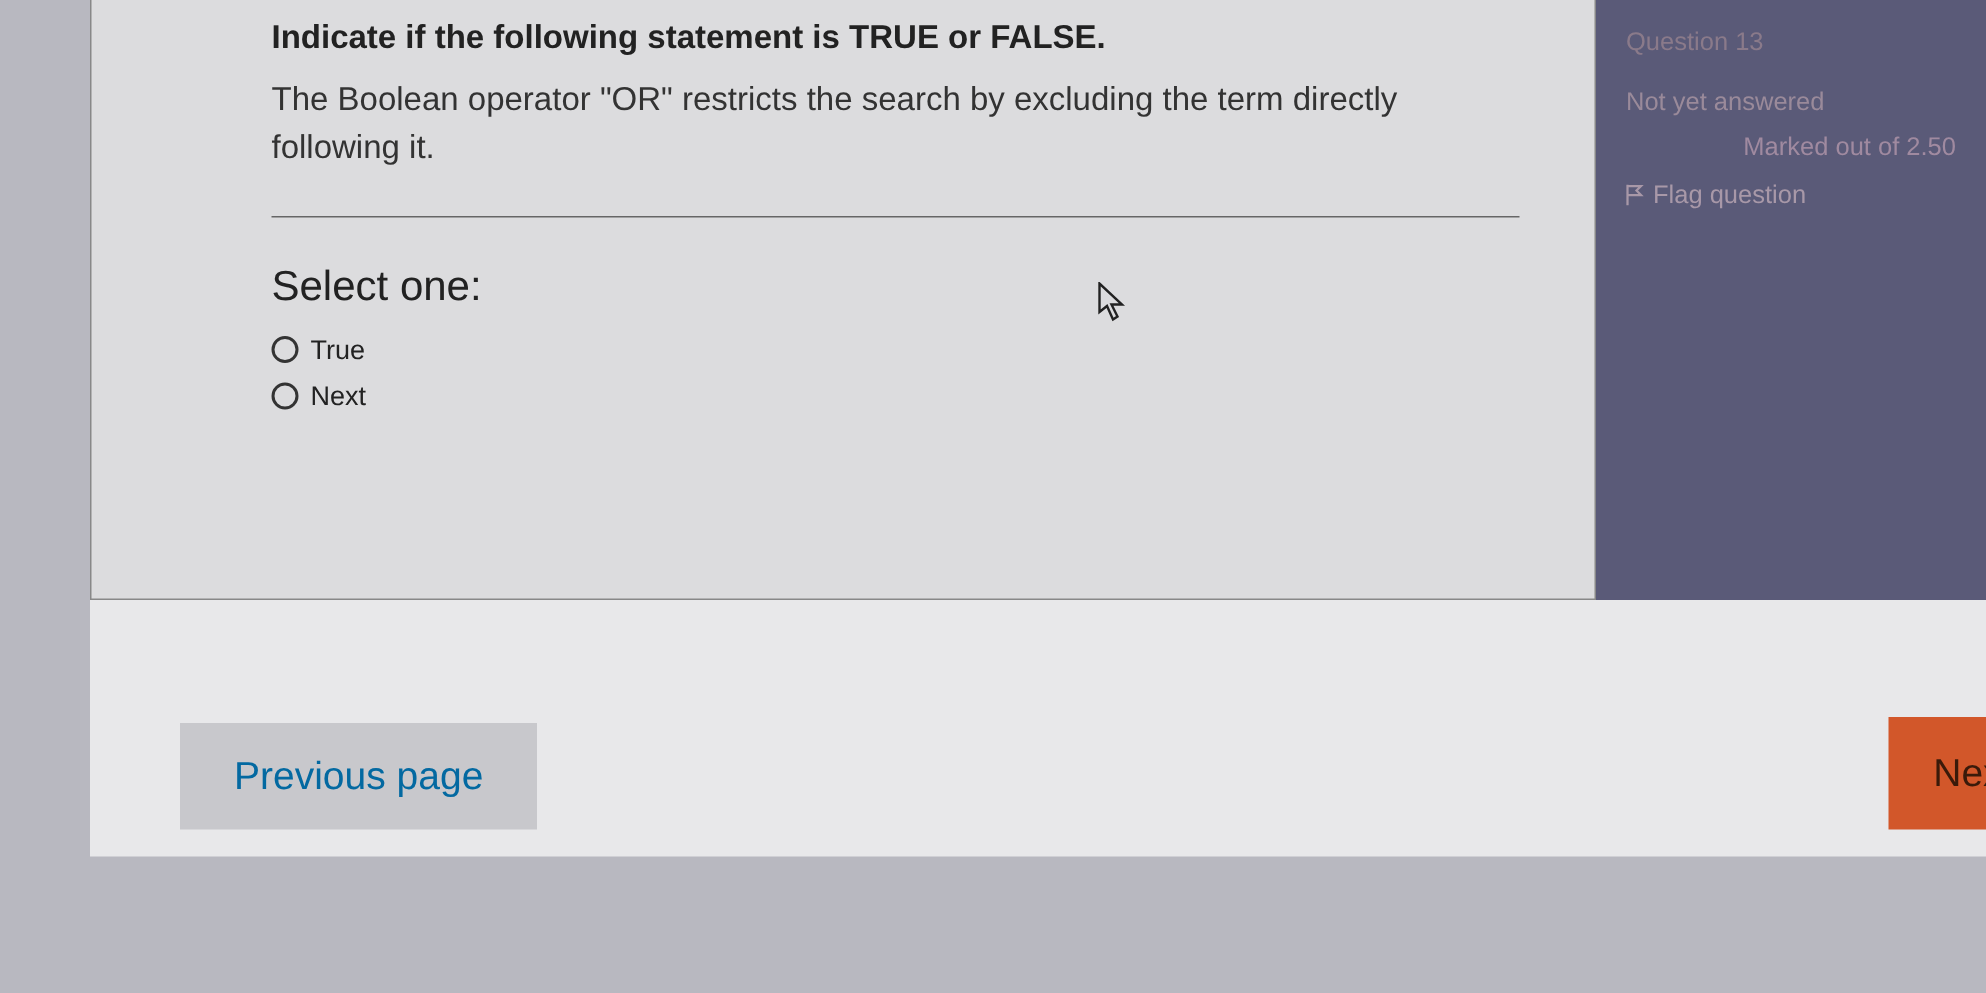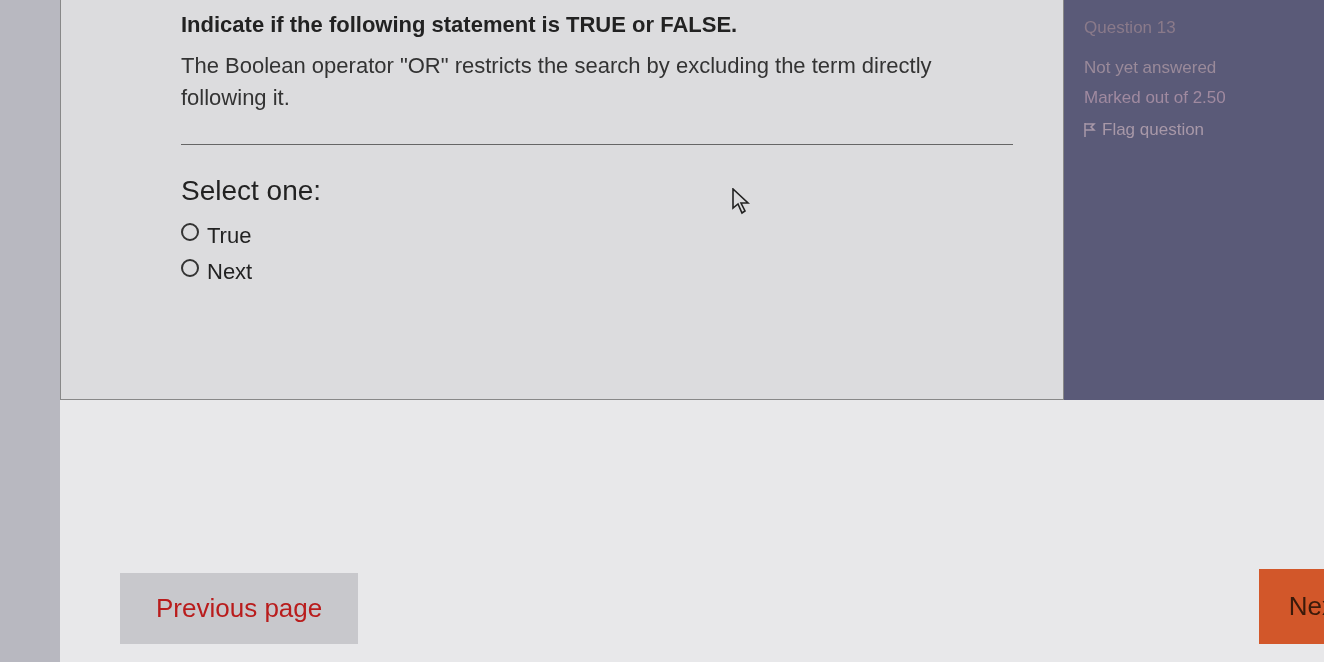--- a/index.html
+++ b/index.html
@@ -7,21 +7,21 @@
       font-family: Arial, Helvetica, sans-serif;
       background: #b8b8c0;
       width: 1324px;
       height: 662px;
       overflow: hidden;
       position: relative;
     }
     .page-wrap {
       background: #e8e8ea;
       margin-left: 60px;
-      height: 662px;
+      height: 571px;
       position: relative;
     }
     .question-area {
       display: flex;
       align-items: flex-start;
     }
     .question-content {
       flex: 1;
       padding: 0 0 0 120px;
       background: #dcdcde;
@@ -53,23 +53,24 @@
     .answer-block {
       padding: 30px 0 40px 0;
     }
     .select-one {
       font-size: 28px;
       color: #222;
       margin-bottom: 16px;
     }
     .radio-row {
       display: flex;
+      align-items: center;
       gap: 8px;
       margin: 10px 0;
-      font-size: 22px;
+      font-size: 18px;
       color: #222;
     }
     .radio-circle {
       width: 18px;
       height: 18px;
       border: 2px solid #333;
       border-radius: 50%;
       display: inline-block;
       background: transparent;
       flex-shrink: 0;
@@ -89,20 +90,21 @@
       margin-bottom: 6px;
     }
     .info-status {
       color: #9a8a9a;
       margin-bottom: 10px;
       margin-top: 20px;
     }
     .info-marks {
       color: #a08aa0;
       margin-bottom: 12px;
+      text-align: right;
     }
     .flag-link {
       color: #a898a8;
       cursor: pointer;
       display: flex;
       align-items: center;
       gap: 6px;
     }
     .flag-icon {
       display: inline-block;
@@ -114,21 +116,21 @@
       bottom: 18px;
       left: 0;
       right: 0;
       display: flex;
       justify-content: space-between;
       align-items: center;
       padding: 0 0 0 60px;
     }
     .prev-btn {
       background: #c8c8cc;
-      color: #b91c1c;
+      color: #0369a1;
       border: none;
       font-size: 26px;
       padding: 20px 36px;
       cursor: pointer;
       font-family: inherit;
     }
     .next-btn {
       background: #d2572a;
       color: #3a1a0a;
       border: none;

